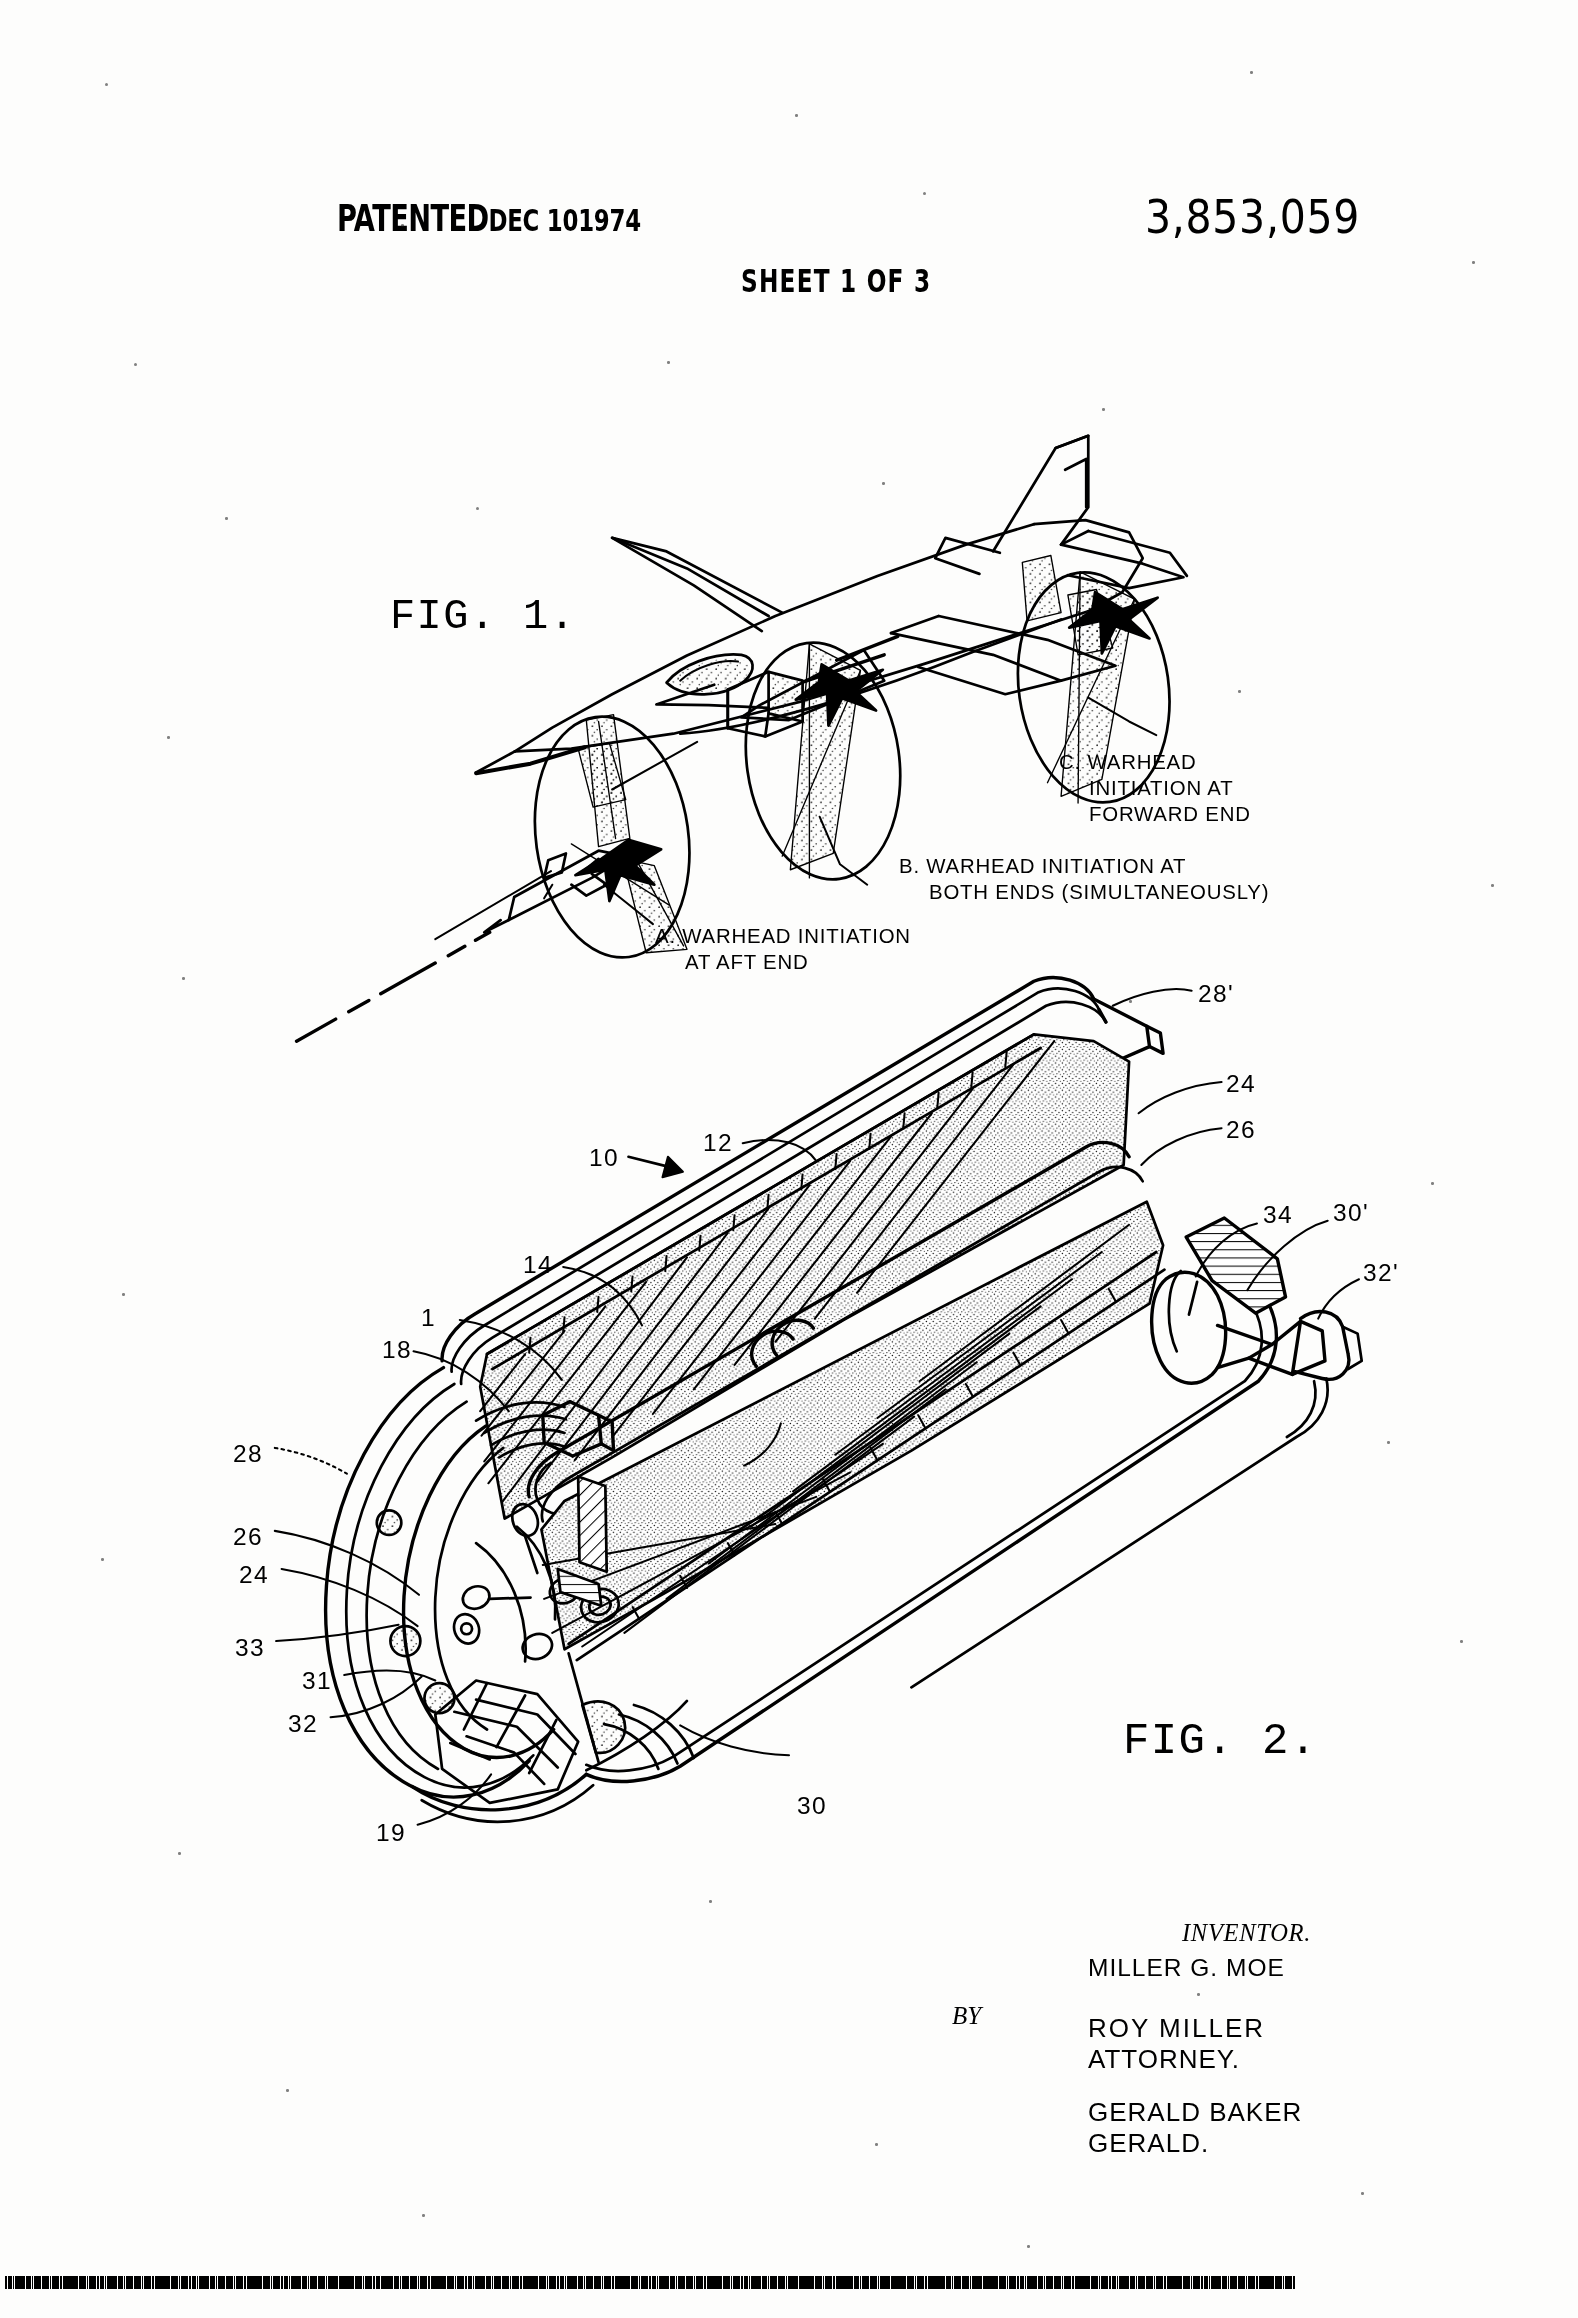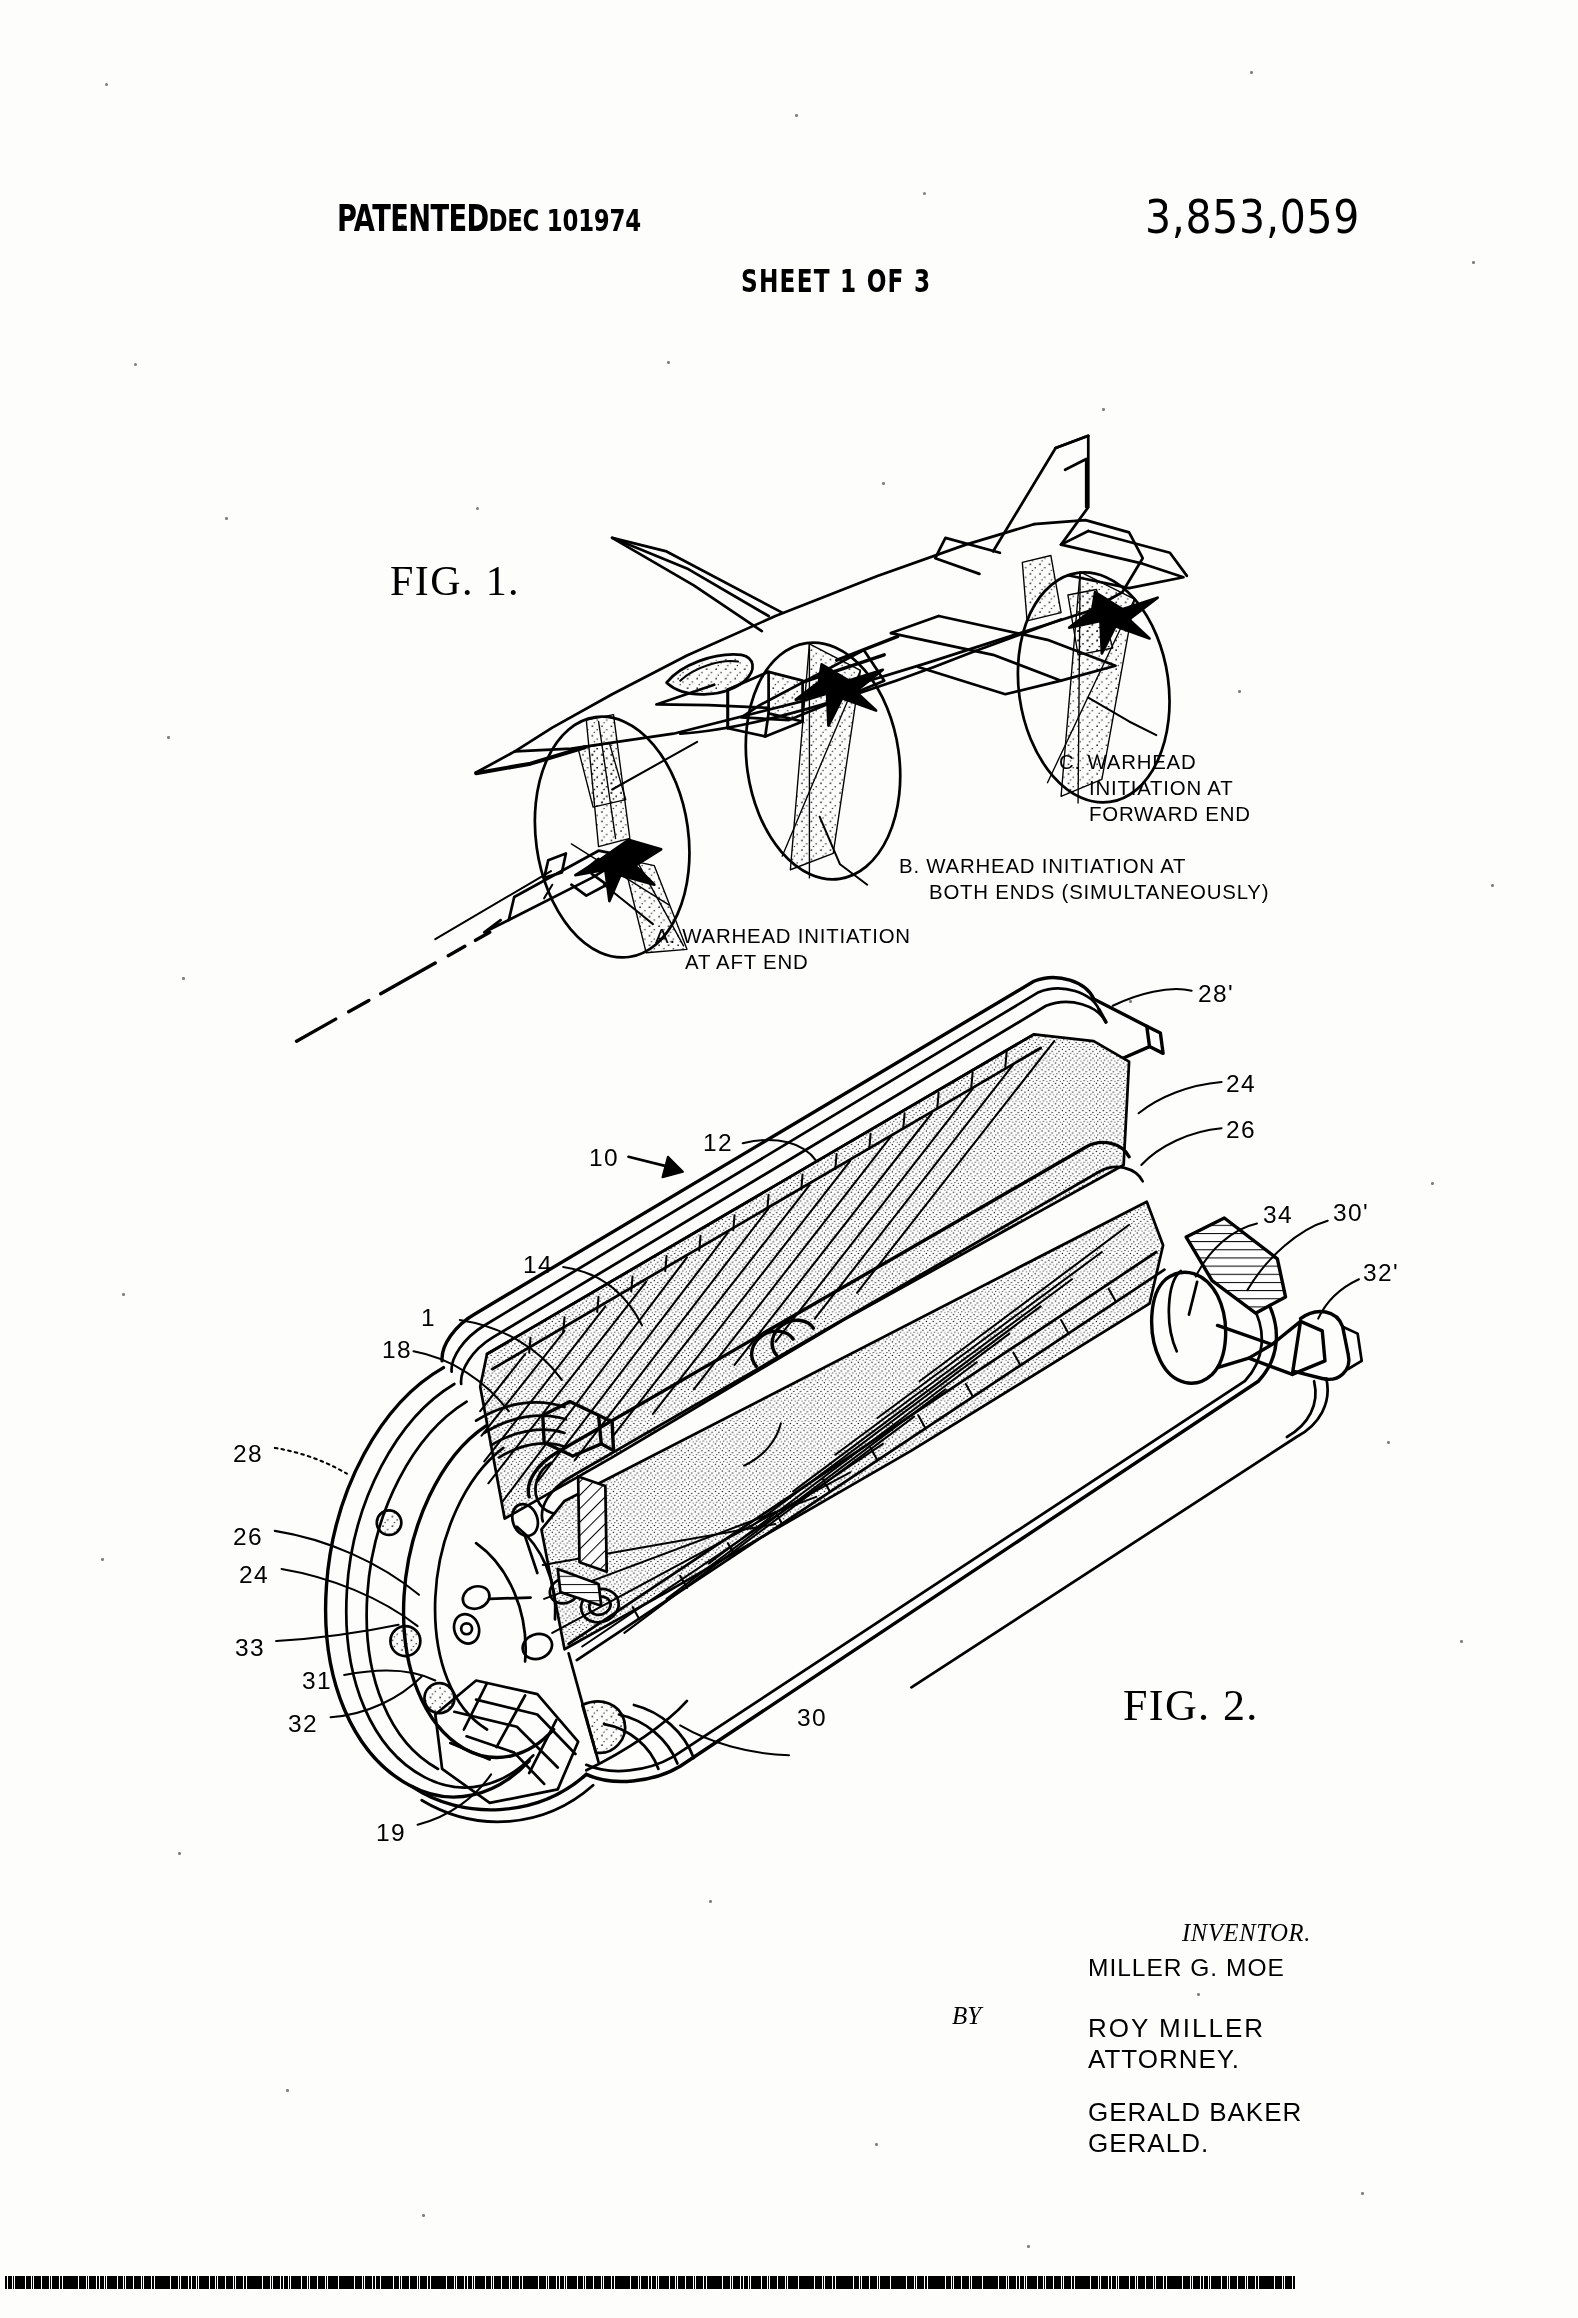--- a/index.html
+++ b/index.html
@@ -63,24 +63,25 @@
     font-weight: bold;
     font-size: 27px;
     letter-spacing: 1.4px;
     transform: scaleX(0.86) scaleY(1.2);
     transform-origin: left top;
     white-space: nowrap;
   }
   
   .fig-label {
     position: absolute;
-    font-family: Liberation Serif, serif;
+    font-family: Liberation Mono, monospace;
     font-size: 42px;
     letter-spacing: 1.4px;
     white-space: nowrap;
+    margin-top: 36px;
   }
   #fig1-label { left: 390px; top: 557px; }
   #fig2-label { left: 1123px; top: 1680px; font-size: 44px; }
 
   
   .annot {
     position: absolute;
     font-family: "Liberation Sans", sans-serif;
     font-size: 20.4px;
     line-height: 26px;
@@ -213,21 +214,21 @@
   <div class="ref u" style="left:946px; top:1324px;">29</div>
   <div class="ref" style="left:707px;  top:1463px;">22</div>
   <div class="ref u" style="left:620px;  top:1523px;">20</div>
   <div class="ref" style="left:233px;   top:1440px;">28</div>
   <div class="ref" style="left:233px;   top:1523px;">26</div>
   <div class="ref" style="left:239px;   top:1561px;">24</div>
   <div class="ref" style="left:235px;   top:1634px;">33</div>
   <div class="ref" style="left:302px;   top:1667px;">31</div>
   <div class="ref" style="left:288px;   top:1710px;">32</div>
   <div class="ref" style="left:376px;   top:1819px;">19</div>
-  <div class="ref" style="left:797px;  top:1704px;text-align:center;">30</div>
+  <div class="ref" style="left:797px;  top:1792px;text-align:center;">30</div>
 
   <div id="sig-block">
     <div id="sig-inventor">INVENTOR.</div>
     <div id="sig-name">MILLER G. MOE</div>
     <div id="sig-by">BY</div>
     <div id="sig-atty-name">ROY MILLER</div>
     <div id="sig-atty-role">ATTORNEY.</div>
     <div id="sig-agent-name">GERALD BAKER</div>
     <div id="sig-agent-role">GERALD.</div>
   </div>

